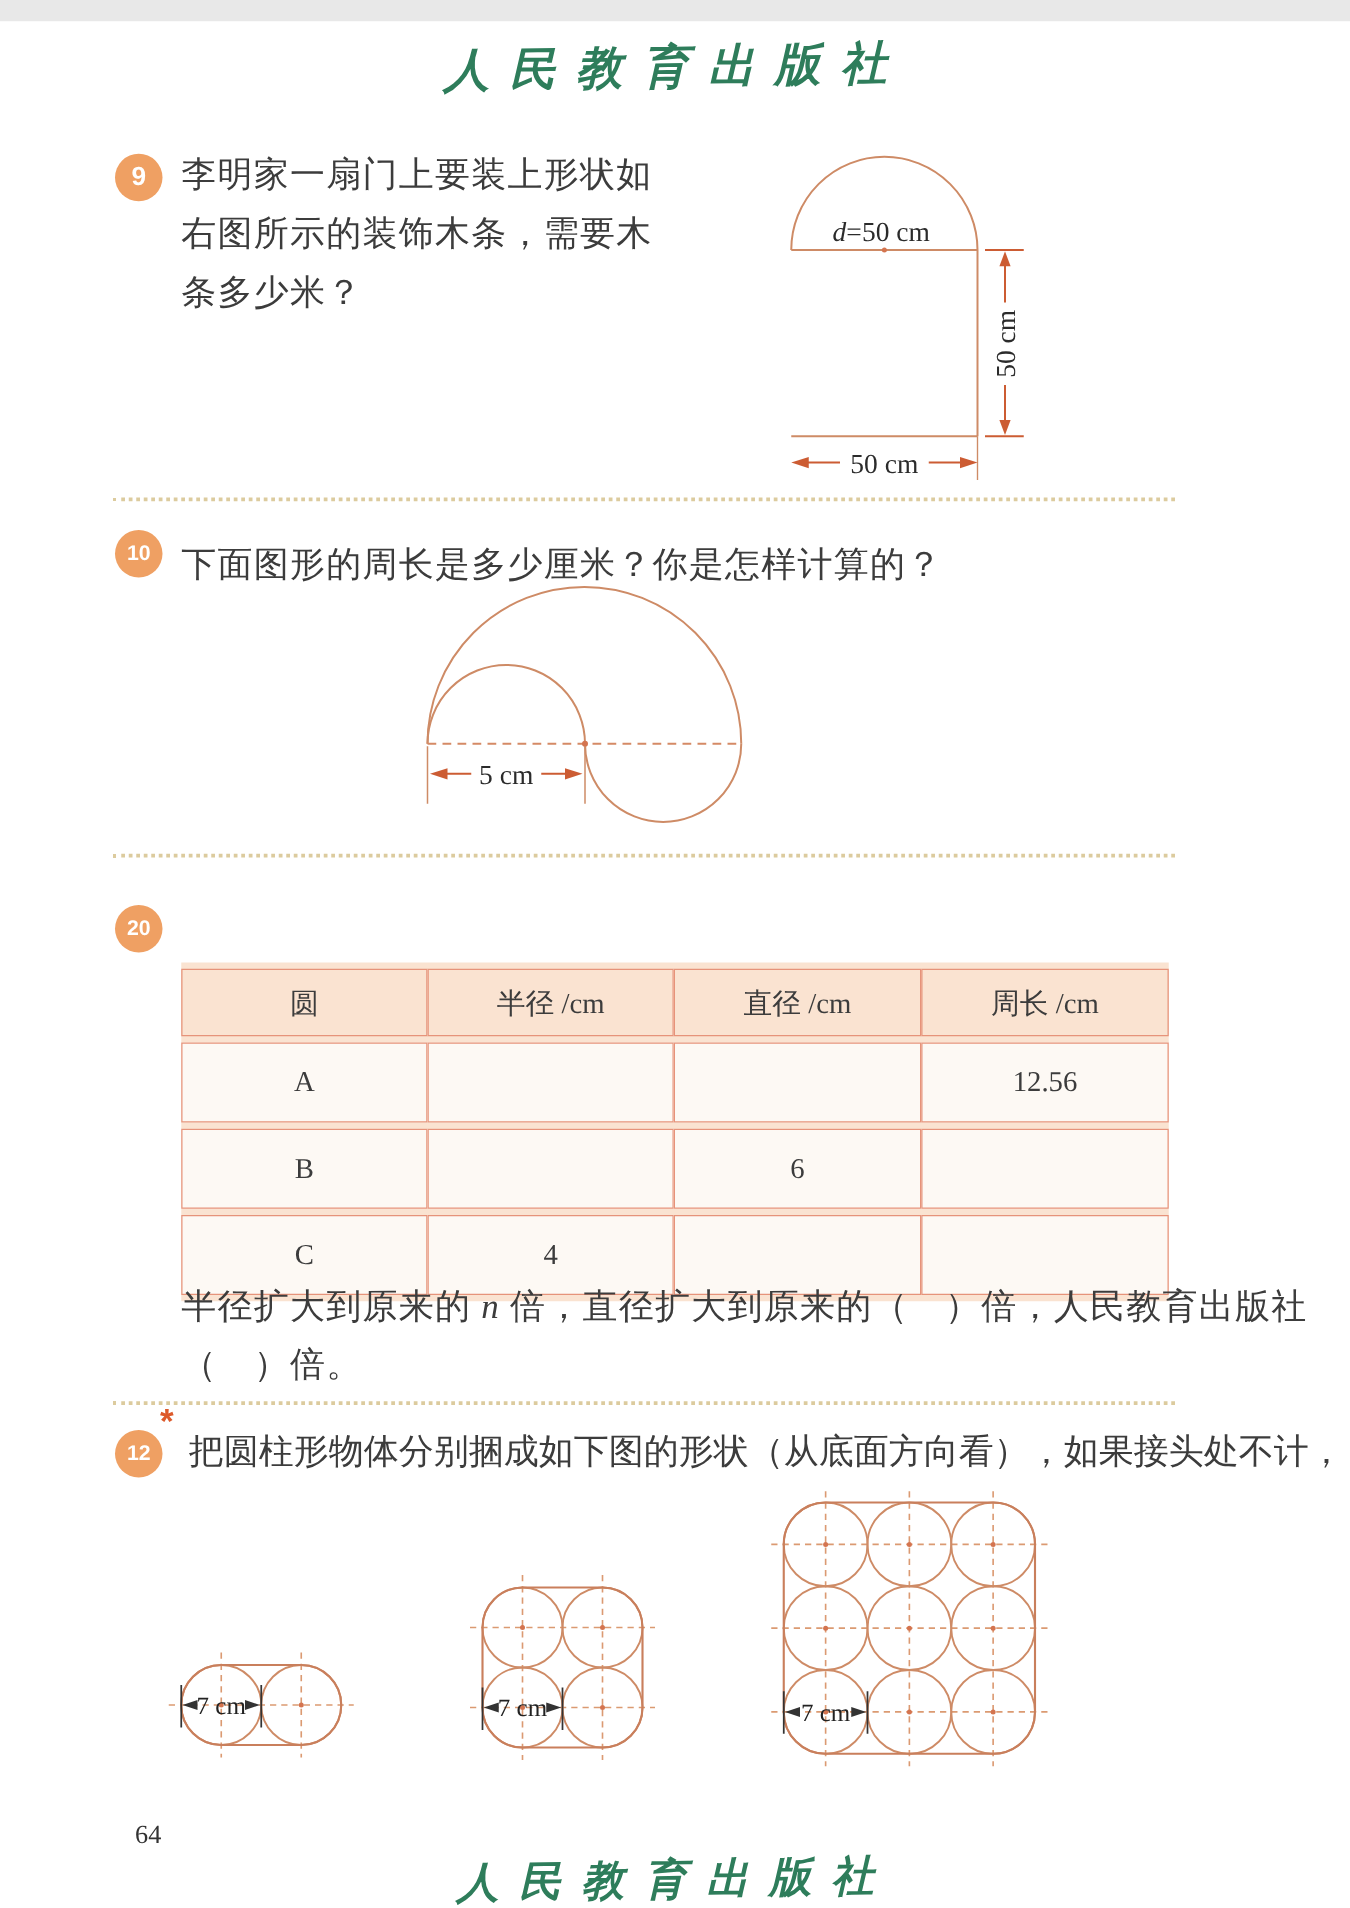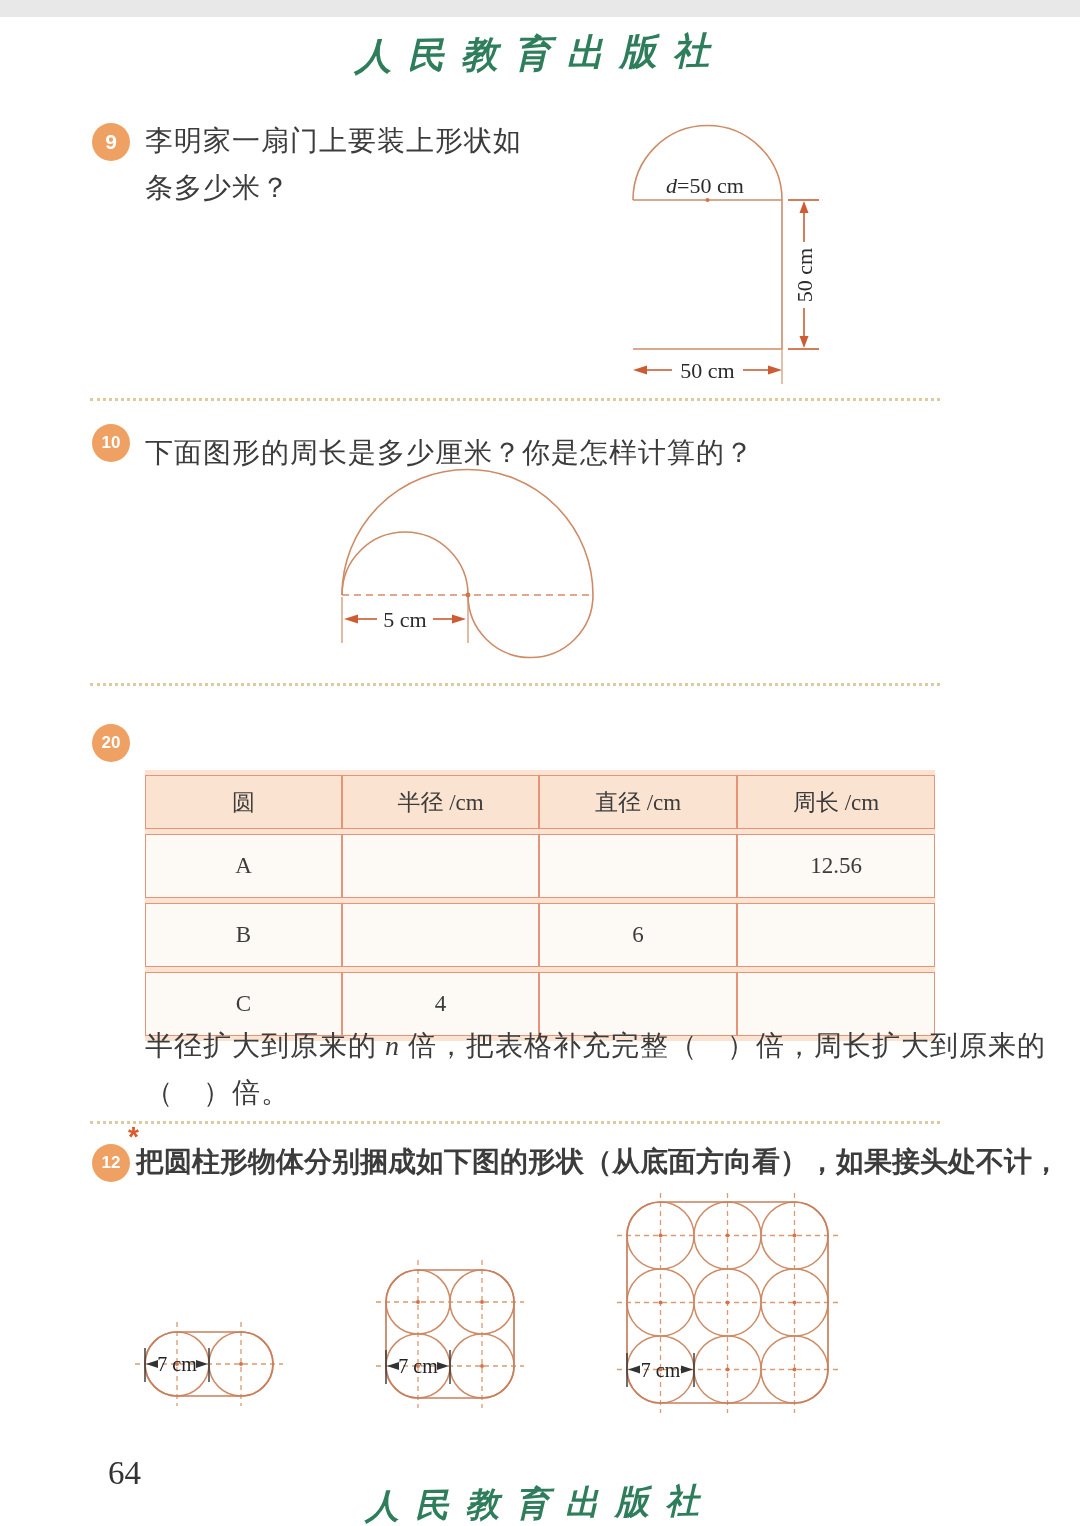--- a/index.html
+++ b/index.html
@@ -37,35 +37,36 @@
     border-collapse:separate;border-spacing:0 5px;
     background:#fae3d1;table-layout:fixed;
     width:790px;
   }
   table.circle-table th,table.circle-table td{
     border:1px solid #e6937a;text-align:center;vertical-align:middle;
     font-size:23px;font-weight:normal;color:#3c3c3c;
   }
   table.circle-table th{background:#fae3d1;height:50px;}
   table.circle-table td{background:#fdf9f4;height:60px;}
-  .pageno{font-size:33px;color:#333333;font-family:"Liberation Serif",serif;}
+  .pageno{font-size:21px;color:#333333;font-family:"Liberation Serif",serif;}
   svg text{font-family:"Liberation Serif","DejaVu Serif",serif;}
 </style>
 </head>
 <body>
 
 <div class="page">
 
   <div class="abs brand top">人民教育出版社</div>
 
   <div class="abs badge" style="left:92px;top:106px;">
     <span>9</span>
   </div>
   <div class="abs" style="left:145px;top:100px;">
     <div class="qtext">李明家一扇门上要装上形状如</div>
+    <div class="qtext">右图所示的装饰木条，需要木</div>
     <div class="qtext">条多少米？</div>
   </div>
 
   <svg class="abs" style="left:600px;top:95px;" width="280" height="292" viewBox="0 0 280 292">
     <g stroke="#ce8b66" stroke-width="1.6" fill="none">
       <path d="M 33 88 A 74.5 74.5 0 0 1 182 88"></path>
       <line x1="33" y1="88" x2="182" y2="88"></line>
       <line x1="182" y1="88" x2="182" y2="237"></line>
       <line x1="33" y1="237" x2="182" y2="237"></line>
       <line x1="182" y1="237" x2="182" y2="272" stroke-width="1.1"></line>
@@ -157,31 +158,31 @@
     <tr>
       <td>C</td>
       <td>4</td>
       <td></td>
       <td></td>
     </tr>
   </tbody>
     </table>
 
   <div class="abs" style="left:145px;top:1005px;width:820px;">
-    <div class="qtext"><span>半径扩大到原来的 </span><span class="ital">n</span><span> 倍，把表格补充完整（　）倍，周长扩大到原来的</span></div>
+    <div class="qtext"><span>半径扩大到原来的 </span><span class="ital">n</span><span> 倍，直径扩大到原来的（　）倍，人民教育出版社</span></div>
     <div class="qtext">（　）倍。</div>
   </div>
 
   <div class="abs sep" style="top:1104px;"></div>
 
   <div class="abs badge two" style="left:92px;top:1127px;">
     <span>12</span>
   </div>
   <div class="abs star" style="left:128px;top:1104px;">*</div>
-  <div class="abs" style="left:136px;top:1121px;font-weight:bold;">
+  <div class="abs" style="left:151px;top:1121px;">
     <div class="qtext" style="letter-spacing:0;">把圆柱形物体分别捆成如下图的形状（从底面方向看），如果接头处不计，</div>
   </div>
 
   <svg class="abs" style="left:120px;top:1175px;" width="730" height="236" viewBox="0 0 730 236">
 
     <g>
       <g stroke="#db9a72" stroke-width="1.3" stroke-dasharray="5 4">
         <line x1="57" y1="130" x2="57" y2="214"></line>
         <line x1="121" y1="130" x2="121" y2="214"></line>
         <line x1="15" y1="172" x2="163" y2="172"></line>

